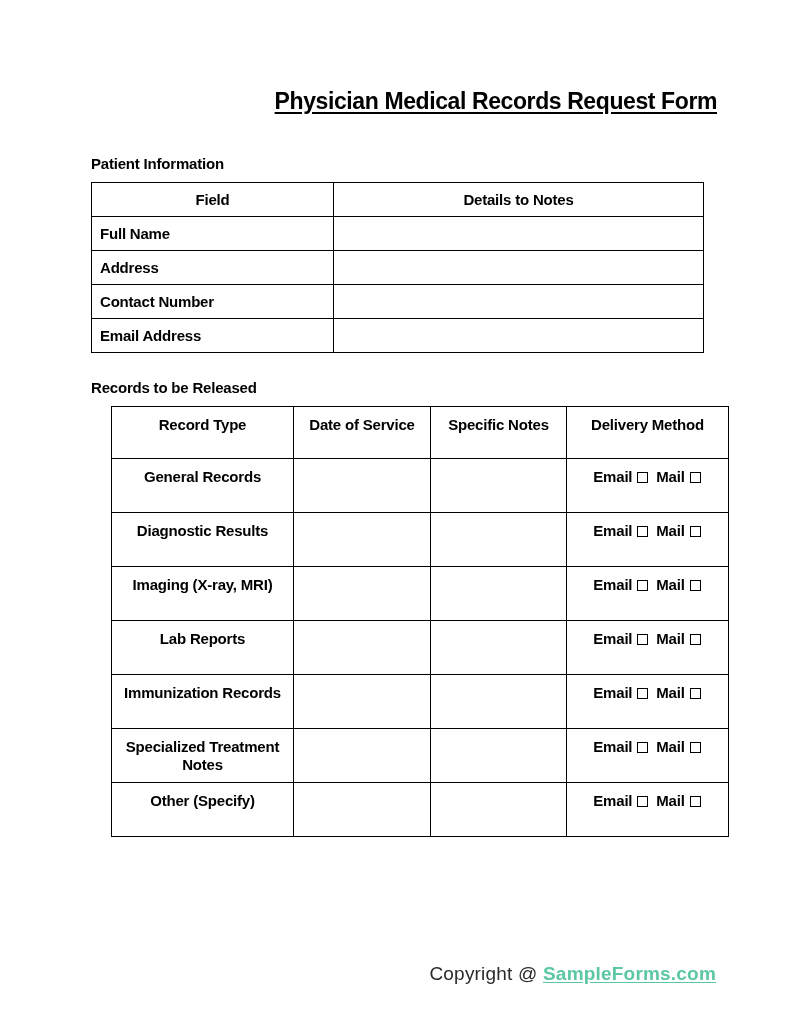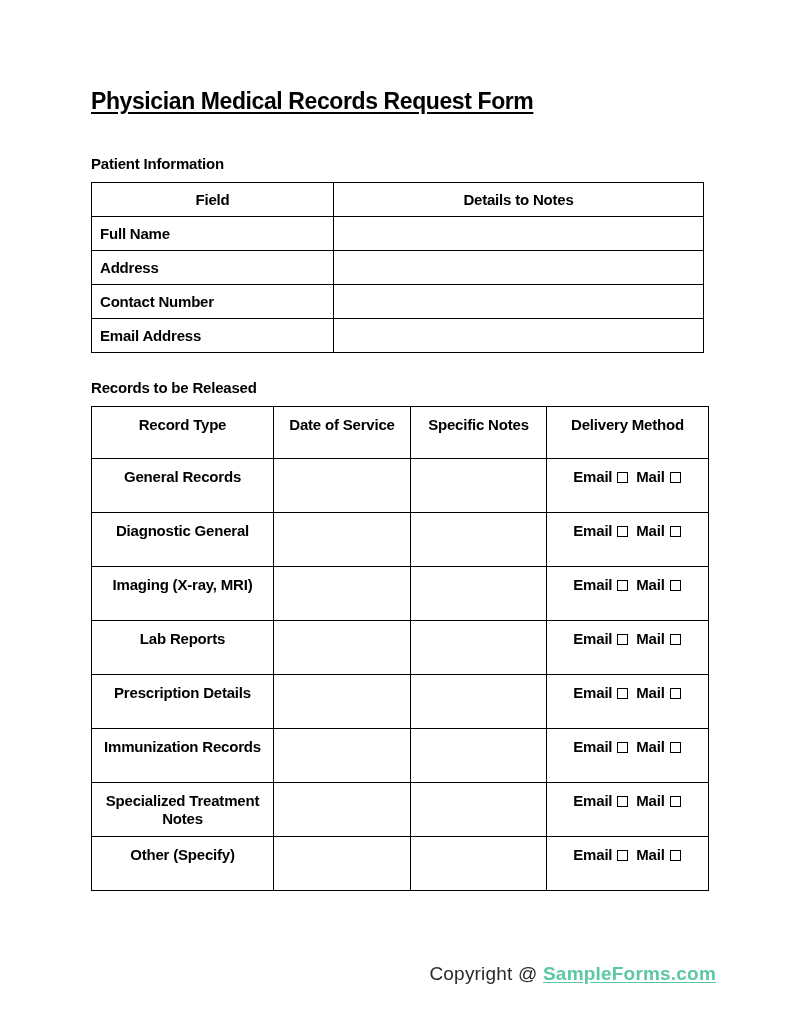--- a/index.html
+++ b/index.html
@@ -12,21 +12,21 @@
     color: #000;
     overflow: hidden;
   }
   .page {
     position: absolute;
     top: 0; left: 0;
     width: 808px; height: 1032px;
     padding: 88px 91px 0 91px;
   }
   .form-title {
-    text-align: left;
+    text-align: right;
     font-size: 23px;
     font-weight: bold;
     letter-spacing: -0.4px;
     text-decoration: underline;
     text-underline-offset: 3px;
     margin-bottom: 40px;
   }
   .section-heading {
     font-size: 15px;
     font-weight: bold;
@@ -44,21 +44,21 @@
     letter-spacing: -0.2px;
     padding: 0 8px;
   }
   
   .patient-table { width: 612px; margin-bottom: 26px; }
   .patient-table th { height: 34px; text-align: center; vertical-align: middle; }
   .patient-table td { height: 34px; text-align: left; vertical-align: middle; }
   .patient-table .col-field { width: 242px; }
   .patient-table .col-details { width: 370px; }
   
-  .records-table { width: 617px; margin-bottom: 28px; }
+  .records-table { width: 617px; margin-bottom: 28px; margin-left: 20px; }
   .records-table th {
     height: 52px;
     text-align: center;
     vertical-align: top;
     padding-top: 9px;
     line-height: 18px;
   }
   .records-table td {
     height: 54px;
     text-align: center;
@@ -145,39 +145,33 @@
       </tr>
     </thead>
     <tbody id="records-rows">
         <tr>
           <td class="col-record">General Records</td>
           <td class="col-date"></td>
           <td class="col-notes"></td>
           <td class="col-delivery"><span class="delivery-option"><span>Email</span><span class="checkbox"></span></span><span class="delivery-option"><span>Mail</span><span class="checkbox"></span></span></td>
         </tr>
         <tr>
-          <td class="col-record">Diagnostic General</td>
+          <td class="col-record">Diagnostic Results</td>
           <td class="col-date"></td>
           <td class="col-notes"></td>
           <td class="col-delivery"><span class="delivery-option"><span>Email</span><span class="checkbox"></span></span><span class="delivery-option"><span>Mail</span><span class="checkbox"></span></span></td>
         </tr>
         <tr>
           <td class="col-record">Imaging (X-ray, MRI)</td>
           <td class="col-date"></td>
           <td class="col-notes"></td>
           <td class="col-delivery"><span class="delivery-option"><span>Email</span><span class="checkbox"></span></span><span class="delivery-option"><span>Mail</span><span class="checkbox"></span></span></td>
         </tr>
         <tr>
           <td class="col-record">Lab Reports</td>
-          <td class="col-date"></td>
-          <td class="col-notes"></td>
-          <td class="col-delivery"><span class="delivery-option"><span>Email</span><span class="checkbox"></span></span><span class="delivery-option"><span>Mail</span><span class="checkbox"></span></span></td>
-        </tr>
-        <tr>
-          <td class="col-record">Prescription Details</td>
           <td class="col-date"></td>
           <td class="col-notes"></td>
           <td class="col-delivery"><span class="delivery-option"><span>Email</span><span class="checkbox"></span></span><span class="delivery-option"><span>Mail</span><span class="checkbox"></span></span></td>
         </tr>
         <tr>
           <td class="col-record">Immunization Records</td>
           <td class="col-date"></td>
           <td class="col-notes"></td>
           <td class="col-delivery"><span class="delivery-option"><span>Email</span><span class="checkbox"></span></span><span class="delivery-option"><span>Mail</span><span class="checkbox"></span></span></td>
         </tr>

